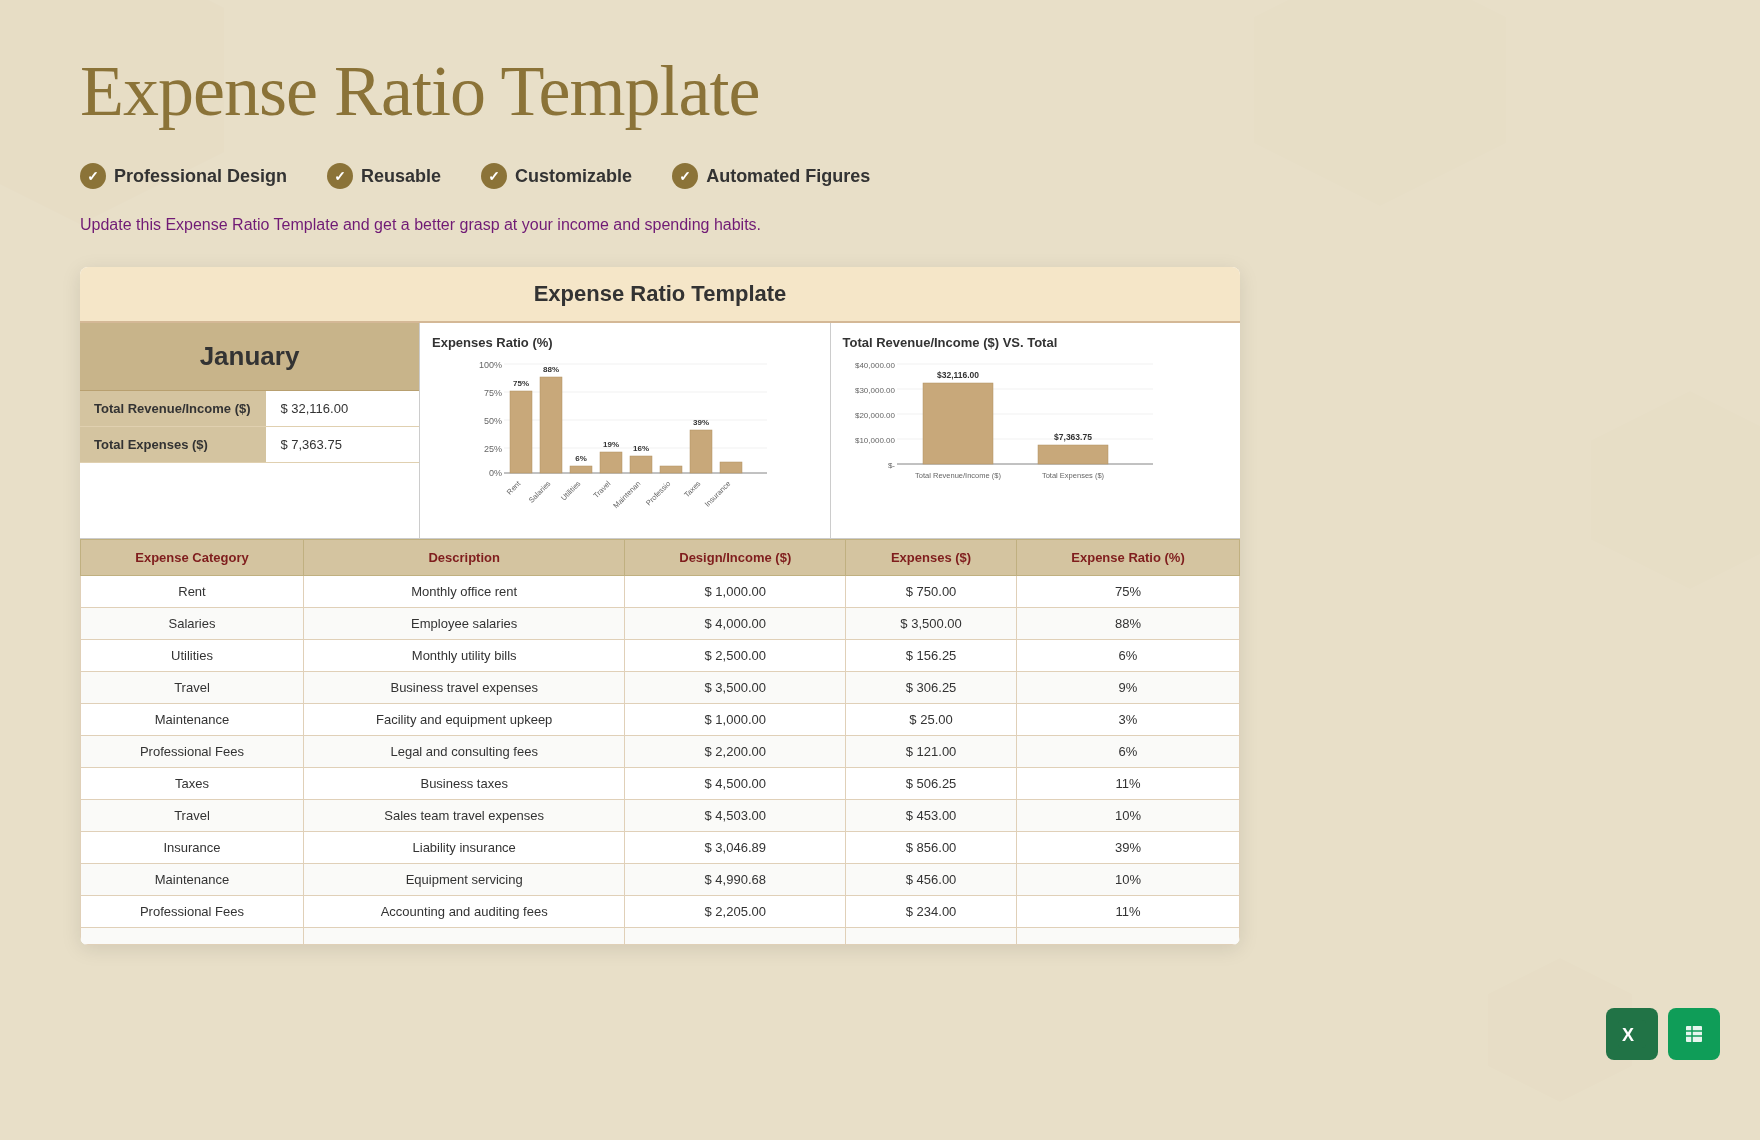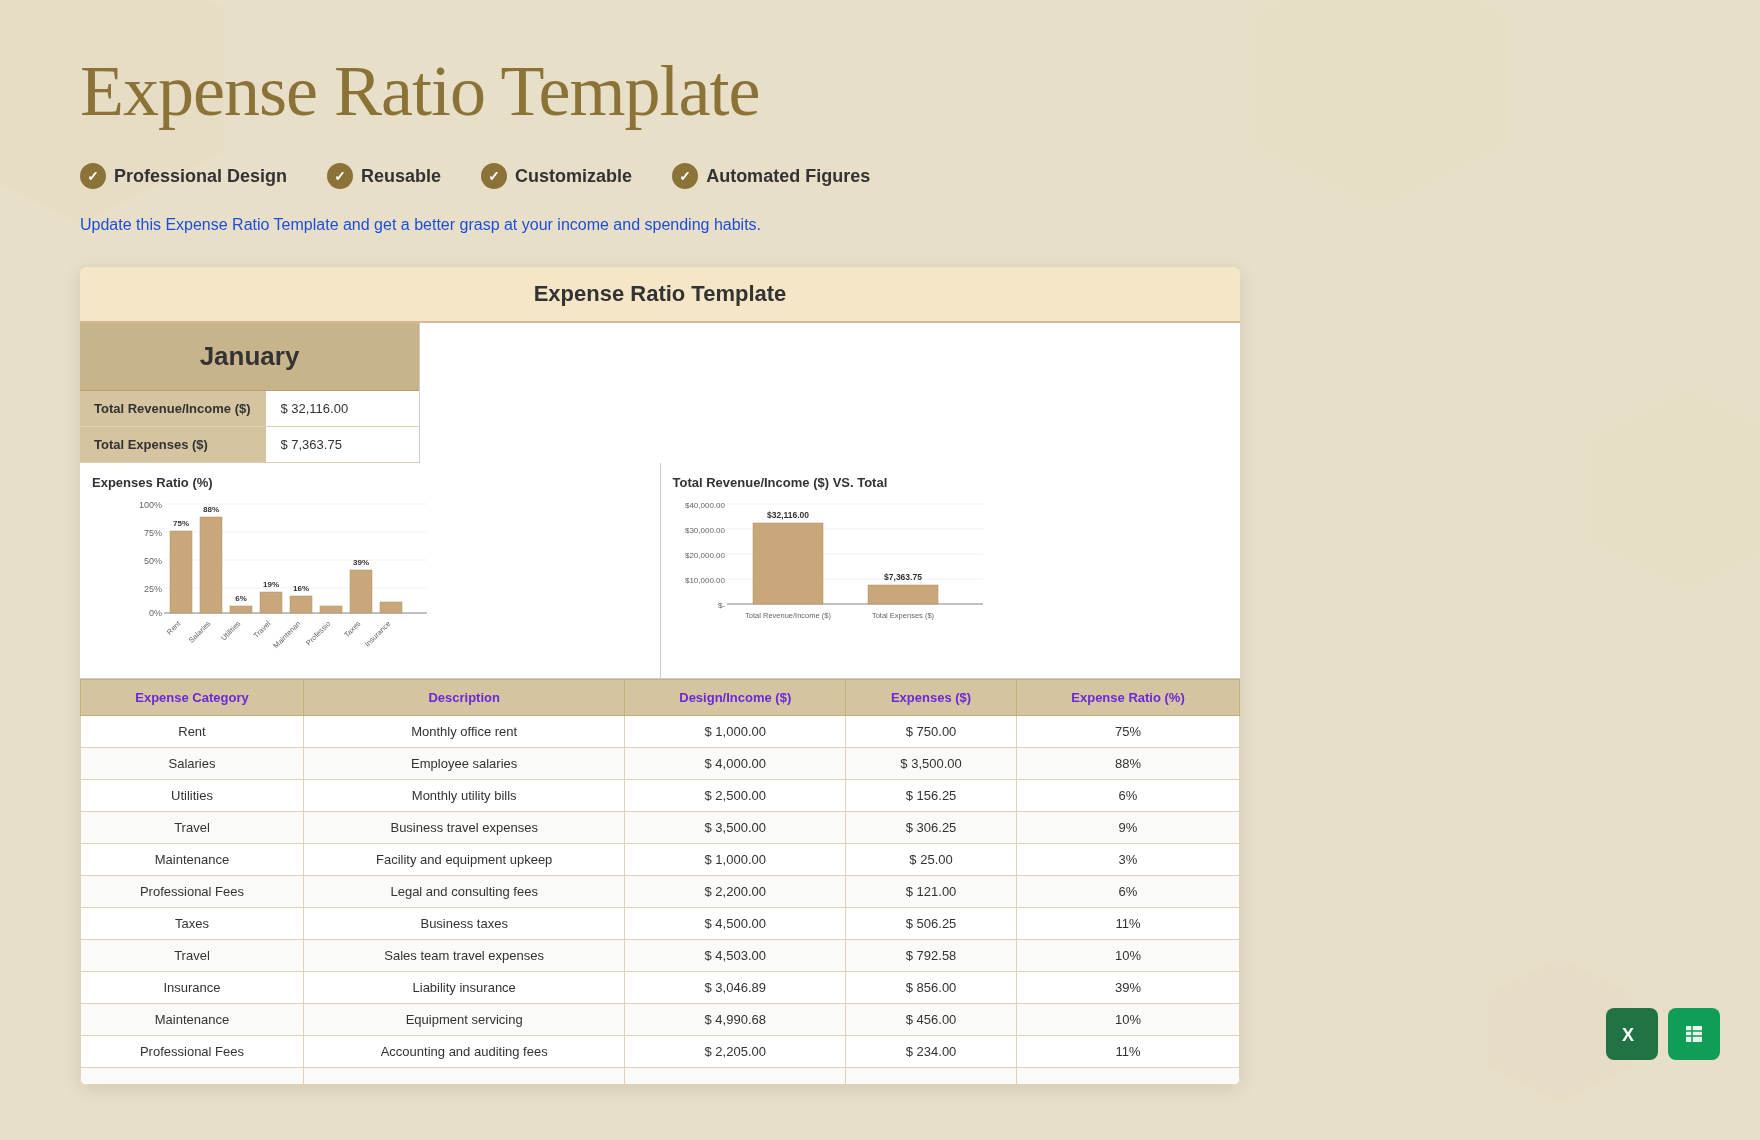--- a/index.html
+++ b/index.html
@@ -51,21 +51,21 @@
       display: flex;
       align-items: center;
       justify-content: center;
       color: white;
       font-size: 14px;
       flex-shrink: 0;
     }
 
     .description {
       font-size: 16px;
-      color: #1d4ed8;
+      color: #701a75;
       margin-bottom: 30px;
       line-height: 1.5;
     }
 
     
     .template-card {
       background: white;
       border-radius: 8px;
       overflow: hidden;
       box-shadow: 0 4px 20px rgba(0,0,0,0.1);
@@ -84,21 +84,20 @@
 
     .card-body {
       display: flex;
       flex-direction: column;
     }
 
     
     .top-section {
       display: flex;
       border-bottom: 1px solid #ccc;
-      flex-direction: column;
     }
 
     
     .summary-panel {
       width: 340px;
       flex-shrink: 0;
       border-right: 1px solid #ccc;
     }
 
     .summary-title {
@@ -178,21 +177,21 @@
     
     .data-table {
       width: 100%;
       border-collapse: collapse;
     }
 
     .data-table th {
       background: #d4c4a0;
       font-size: 13px;
       font-weight: bold;
-      color: #6d28d9;
+      color: #7f1d1d;
       padding: 10px 14px;
       border: 1px solid #c0b080;
       text-align: center;
     }
 
     .data-table td {
       font-size: 13px;
       color: #333;
       padding: 8px 14px;
       border: 1px solid #e0d0b8;
@@ -450,21 +449,21 @@
               <td>Taxes</td>
               <td>Business taxes</td>
               <td>$    4,500.00</td>
               <td>$      506.25</td>
               <td>11%</td>
             </tr>
             <tr>
               <td>Travel</td>
               <td>Sales team travel expenses</td>
               <td>$    4,503.00</td>
-              <td>$      792.58</td>
+              <td>$      453.00</td>
               <td>10%</td>
             </tr>
             <tr>
               <td>Insurance</td>
               <td>Liability insurance</td>
               <td>$    3,046.89</td>
               <td>$      856.00</td>
               <td>39%</td>
             </tr>
             <tr>

